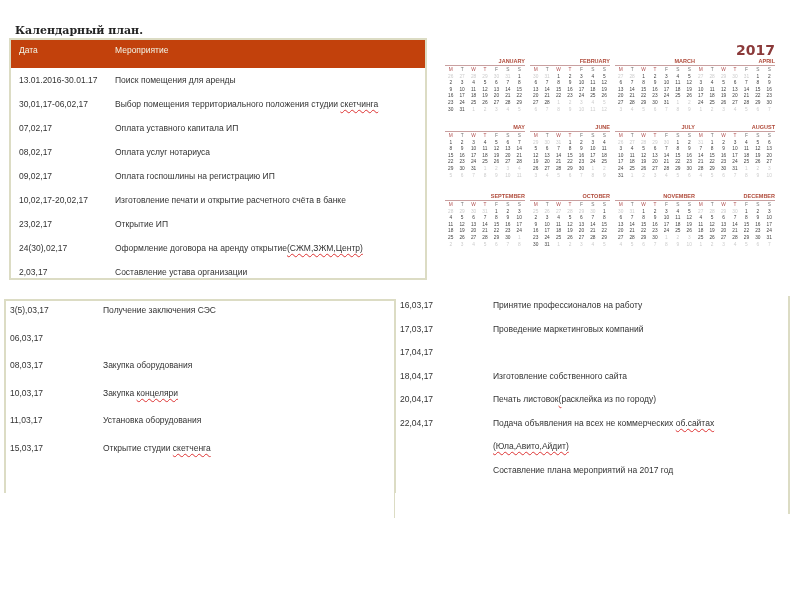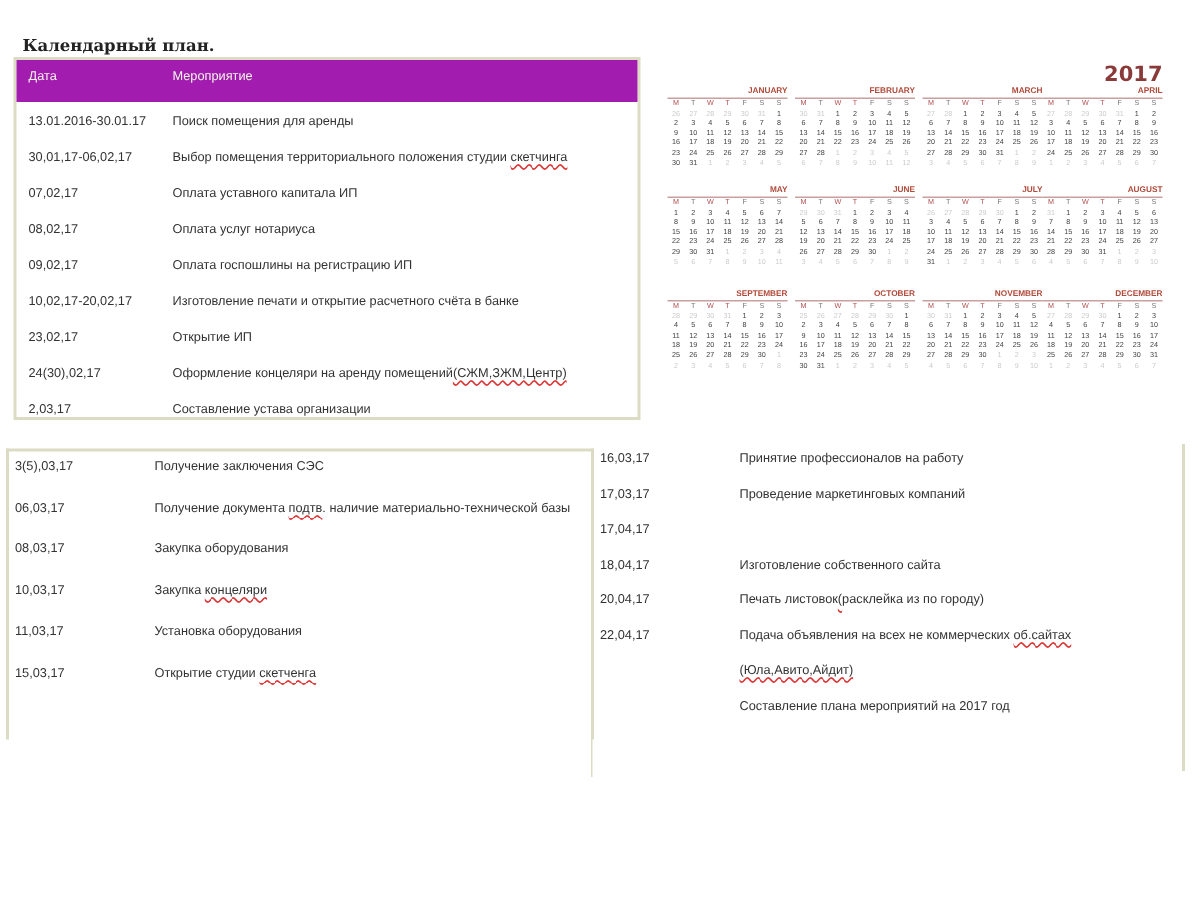--- a/index.html
+++ b/index.html
@@ -1,21 +1,21 @@
 <!DOCTYPE html>
 <html><head>
 <meta charset="utf-8">
 <style>
   html, body { margin:0; padding:0; }
   body { width:800px; height:600px; background:#ffffff; position:relative; overflow:hidden;
          font-family:"Liberation Sans", sans-serif; color:#333; }
   .title { position:absolute; left:15px; top:24px; font-family:"DejaVu Serif", serif; font-weight:bold;
            font-size:11px; color:#222; }
   .table1 { position:absolute; left:9px; top:38px; width:418px; height:242px; border:2px solid #dcdcc4; box-sizing:border-box; }
-  .t1-head { background:#a21caf; height:28px; position:relative; color:#f2f6e8; font-size:8.5px; }
+  .t1-head { background:#c2410c; height:28px; position:relative; color:#f2f6e8; font-size:8.5px; }
   .t1-head span { position:absolute; top:5px; }
   .row { position:relative; height:24px; font-size:8.5px; color:#333; }
   .row .d { position:absolute; left:8px; top:7px; white-space:nowrap; }
   .row .e { position:absolute; left:104px; top:7px; white-space:nowrap; }
   .squig { text-decoration:underline wavy #d33; text-decoration-thickness:1px; text-underline-offset:2px; }
 
   .table2 { position:absolute; left:4px; top:299px; width:392px; height:194px; border-left:2px solid #dcdcc4; border-top:2px solid #dcdcc4; border-right:2px solid #dcdcc4; box-sizing:border-box; }
   .table2 .row { height:27.5px; }
   .table2 .row .d { left:4px; top:4px; }
   .table2 .row .e { left:97px; top:4px; }
@@ -70,38 +70,37 @@
       <div class="row">
         <span class="d">10,02,17-20,02,17</span>
         <span class="e"><span>Изготовление  печати и открытие расчетного  счёта в банке</span></span>
       </div>
       <div class="row">
         <span class="d">23,02,17</span>
         <span class="e"><span>Открытие ИП</span></span>
       </div>
       <div class="row">
         <span class="d">24(30),02,17</span>
-        <span class="e"><span>Оформление концеляри  на аренду  помещений</span><span class="squig">(СЖМ,ЗЖМ,Центр)</span></span>
+        <span class="e"><span>Оформление договора  на аренду  открытие</span><span class="squig">(СЖМ,ЗЖМ,Центр)</span></span>
       </div>
       <div class="row">
         <span class="d">2,03,17</span>
         <span class="e"><span>Составление устава организации</span></span>
       </div>
     </div>
 </div>
 
 <div class="table2">
   <div id="t2-rows">
       <div class="row">
         <span class="d">3(5),03,17</span>
         <span class="e"><span>Получение заключения СЭС</span></span>
       </div>
       <div class="row">
         <span class="d">06,03,17</span>
-        <span class="e"><span>Получение документа  </span><span class="squig">подтв</span><span>. наличие материально-технической  базы</span></span>
       </div>
       <div class="row">
         <span class="d">08,03,17</span>
         <span class="e"><span>Закупка оборудования</span></span>
       </div>
       <div class="row">
         <span class="d">10,03,17</span>
         <span class="e"><span>Закупка </span><span class="squig">концеляри</span></span>
       </div>
       <div class="row">

